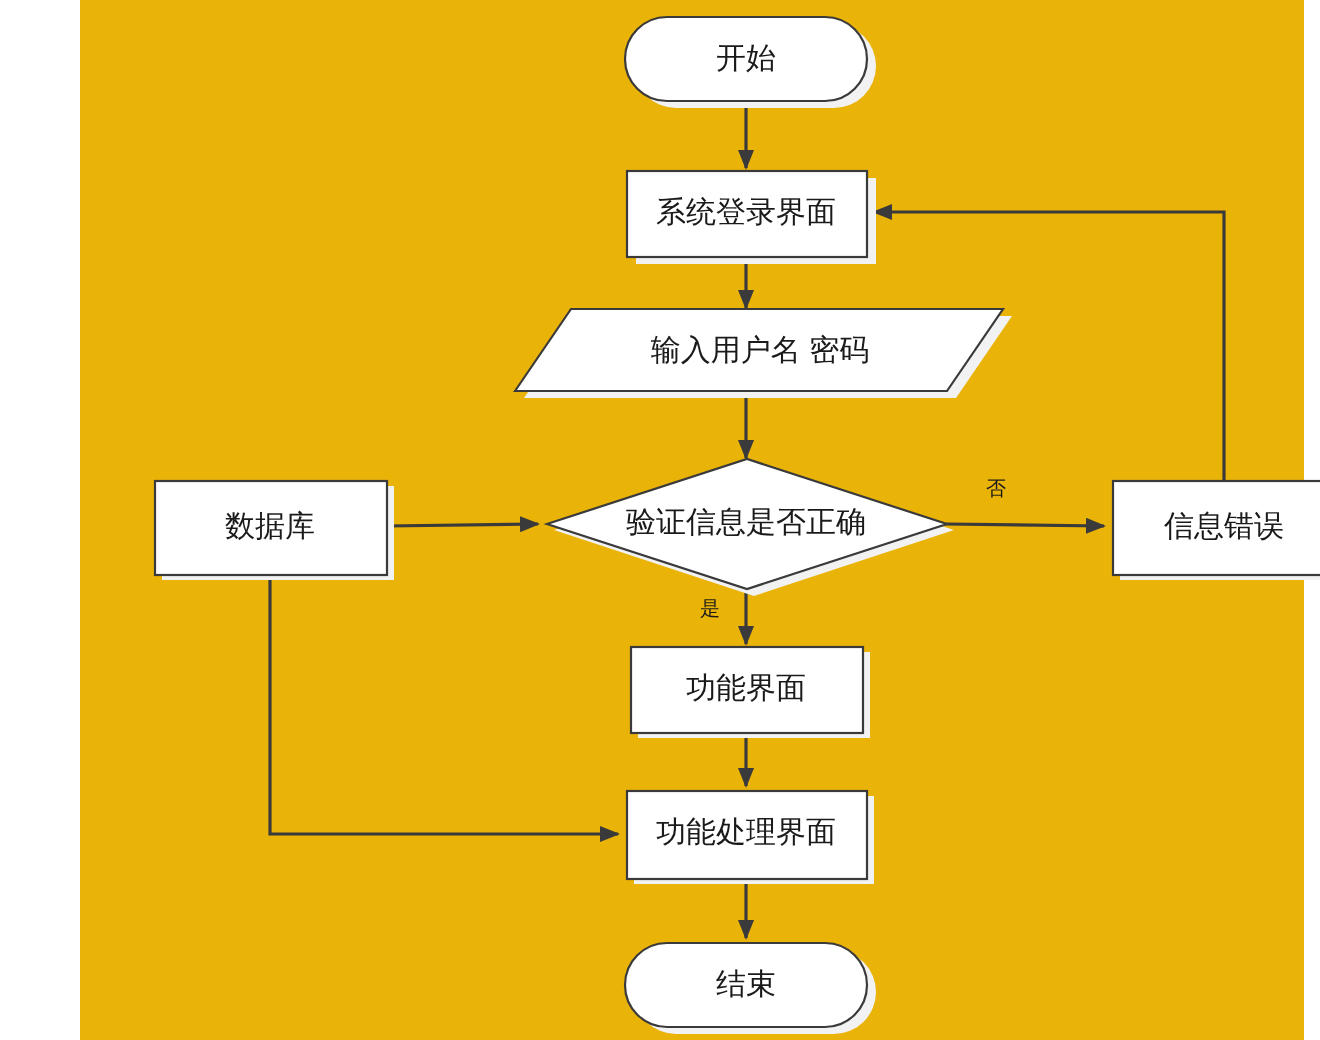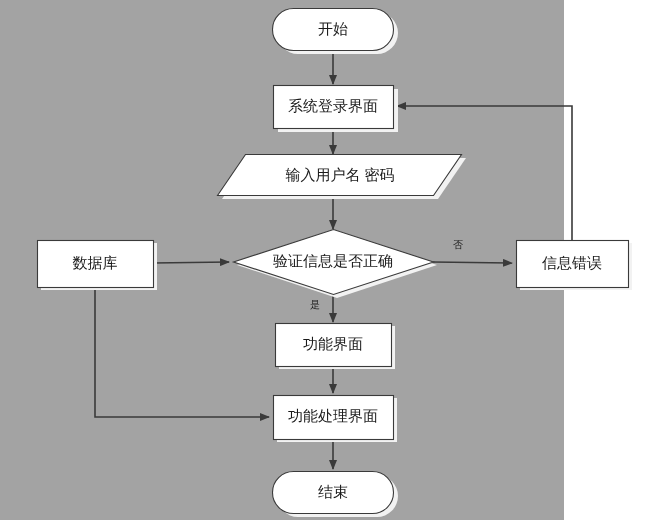--- a/index.html
+++ b/index.html
@@ -8,23 +8,24 @@
     background: #ffffff;
   }
   body {
     width: 660px;
     height: 520px;
     font-family: "Liberation Sans", "DejaVu Sans", sans-serif;
     overflow: hidden;
   }
   #flowchart-canvas {
     position: relative;
-    width: 564px;
+    width: 612px;
     height: 520px;
-    background: #a3a3a3;
+    background: #eab308;
+    margin-left: 40px;
   }
   svg.flow {
     position: absolute;
     top: 0;
     left: 0;
     width: 660px;
     height: 520px;
   }
   .node-shape {
     fill: #ffffff;

